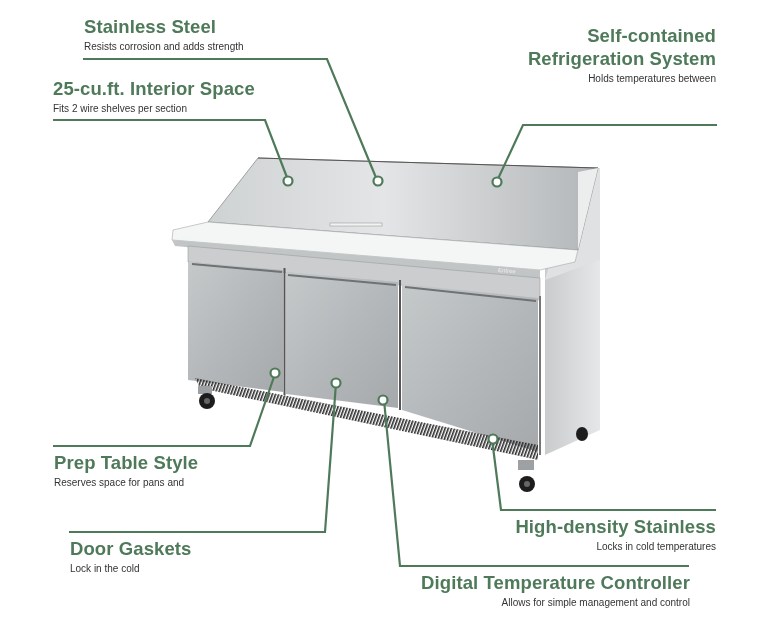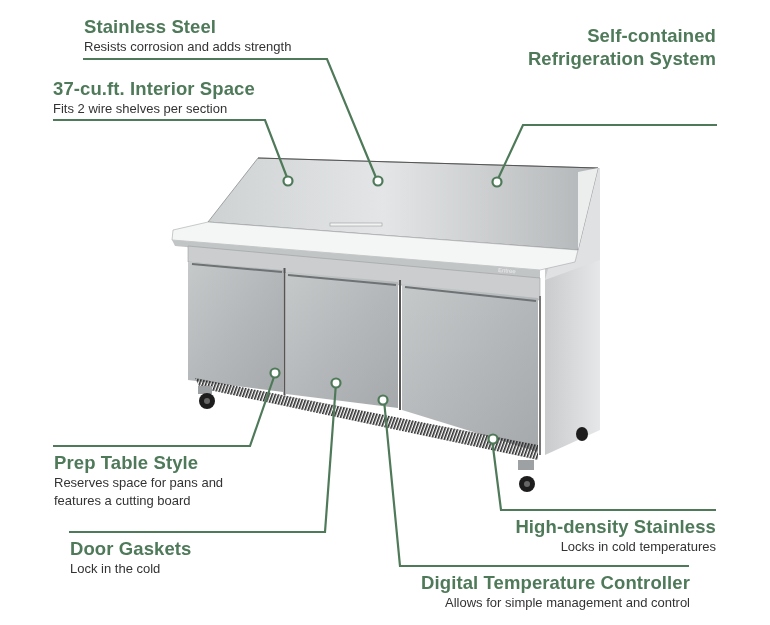--- a/index.html
+++ b/index.html
@@ -1,21 +1,21 @@
 <!DOCTYPE html>
 <html><head>
 <meta charset="utf-8">
 <style>
   html, body { margin: 0; padding: 0; background: #ffffff; }
   body { width: 770px; height: 625px; position: relative; overflow: hidden; font-family: "Liberation Sans", sans-serif; }
   .canvas { position: absolute; left: 0; top: 0; width: 770px; height: 602px; }
   svg.art { position: absolute; left: 0; top: 0; }
   .callout { position: absolute; color: #333; }
   .callout .title { color: #4f7a5a; font-weight: bold; font-size: 18.5px; line-height: 23px; letter-spacing: 0.1px; }
-  .callout .desc { color: #333333; font-size: 13px; line-height: 18px; }
+  .callout .desc { color: #333333; font-size: 10px; line-height: 18px; }
   .right { text-align: right; }
 </style>
 </head>
 <body>
 
 <div class="canvas">
 
   <svg class="art" width="770" height="625" viewBox="0 0 770 625">
     <defs>
       <linearGradient id="lidGrad" x1="0" y1="0" x2="1" y2="0">
@@ -103,33 +103,33 @@
       <circle cx="493" cy="439" r="4.5"></circle>
     </g>
   </svg>
 
   <div class="callout" style="left:84px; top:15px;">
     <div class="title">Stainless Steel</div>
     <div class="desc">Resists corrosion and adds strength</div>
   </div>
 
   <div class="callout" style="left:53px; top:77px;">
-    <div class="title">37-cu.ft. Interior Space</div>
+    <div class="title">25-cu.ft. Interior Space</div>
     <div class="desc">Fits 2 wire shelves per section</div>
   </div>
 
   <div class="callout right" style="right:54px; top:24px;">
     <div class="title">Self-contained</div>
     <div class="title">Refrigeration System</div>
+    <div class="desc">Holds temperatures between</div>
   </div>
 
   <div class="callout" style="left:54px; top:451px;">
     <div class="title">Prep Table Style</div>
     <div class="desc">Reserves space for pans and</div>
-    <div class="desc">features a cutting board</div>
   </div>
 
   <div class="callout" style="left:70px; top:537px;">
     <div class="title">Door Gaskets</div>
     <div class="desc">Lock in the cold</div>
   </div>
 
   <div class="callout right" style="right:54px; top:515px;">
     <div class="title">High-density Stainless</div>
     <div class="desc">Locks in cold temperatures</div>

